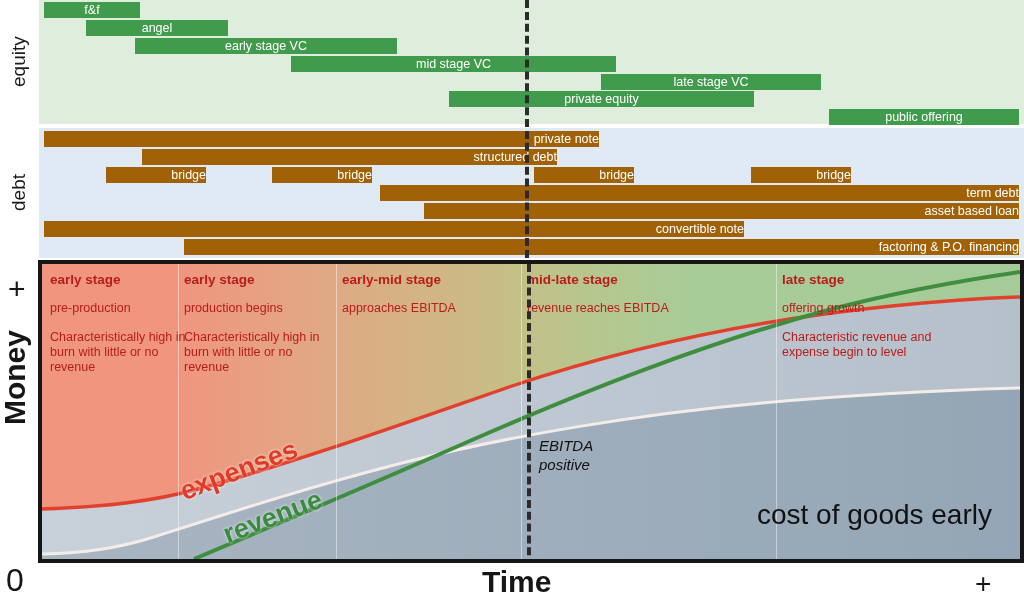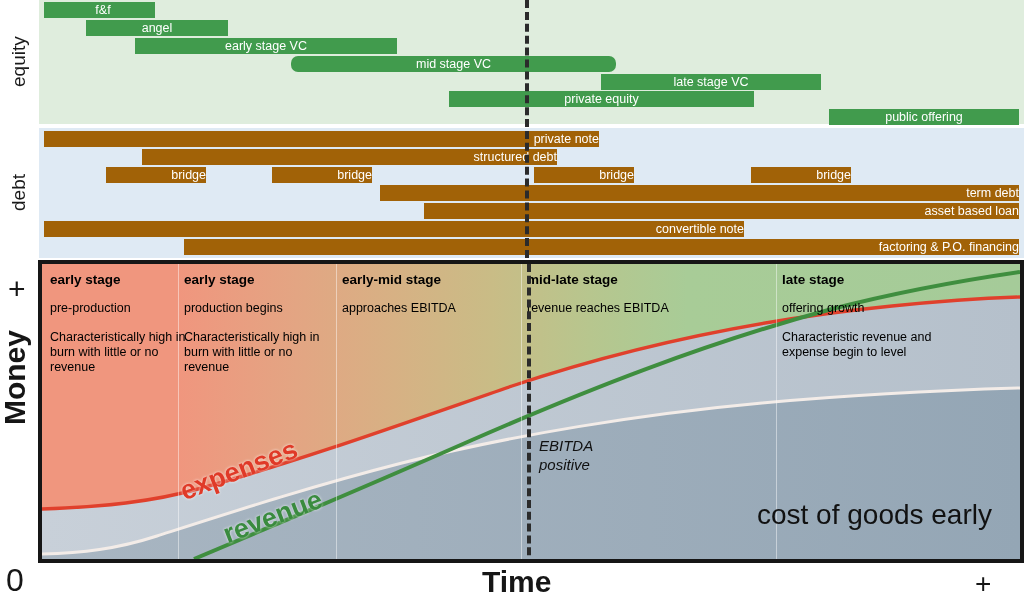--- a/index.html
+++ b/index.html
@@ -38,21 +38,21 @@
         background:linear-gradient(to right,
            #f0967e 0%, #f0967e 14%, #e3a583 26%,
            #d7b184 36%, #c9bc86 46%, #b7c68e 56%,
            #a8cc97 66%, #a5cb99 100%);}
   
   #sgna-area{position:absolute;left:0;top:0;width:100%;height:100%;}
 
   .col-div{position:absolute;top:0;width:1px;height:100%;
            background:rgba(255,255,255,0.45);}
 
-  .stage{position:absolute;top:8px;width:150px;color:#000000;}
+  .stage{position:absolute;top:8px;width:150px;color:#b91c1c;}
   .stage .title{font-size:13.5px;font-weight:bold;margin-bottom:14px;}
   .stage .sub{font-size:12.5px;margin-bottom:14px;line-height:15px;}
   .stage .desc{font-size:12.5px;line-height:15px;}
 
   #chart-dash{position:absolute;left:485px;top:0px;width:0;height:303px;
               border-left:4px dashed #2b2b2b;}
 
   #ebitda-note{position:absolute;left:497px;top:172px;font-size:15px;
                font-style:italic;color:#111;line-height:19px;}
 
@@ -78,24 +78,24 @@
   #plus-x{position:absolute;left:975px;top:568px;font-size:28px;color:#161616;}
 </style>
 </head>
 <body>
 
 <div id="root">
 
   <div class="panel" id="equity-panel"></div>
   <div class="axis-label" id="equity-axis-label">equity</div>
   <div id="equity-bars">
-      <div class="bar equity" style="left: 44px; top: 2px; width: 104px; padding-left: 7px;">f&amp;f</div>
+      <div class="bar equity" style="left: 44px; top: 2px; width: 96px;">f&amp;f</div>
       <div class="bar equity" style="left: 86px; top: 20px; width: 142px;">angel</div>
       <div class="bar equity" style="left: 135px; top: 38px; width: 262px;">early stage VC</div>
-      <div class="bar equity" style="left: 291px; top: 56px; width: 325px; border-radius: 7px;">mid stage VC</div>
+      <div class="bar equity" style="left: 291px; top: 56px; width: 325px;">mid stage VC</div>
       <div class="bar equity" style="left: 601px; top: 74px; width: 220px;">late stage VC</div>
       <div class="bar equity" style="left: 449px; top: 91px; width: 305px;">private equity</div>
       <div class="bar equity" style="left: 829px; top: 109px; width: 190px;">public offering</div>
     </div>
 
   <div class="panel" id="debt-panel"></div>
   <div class="axis-label" id="debt-axis-label">debt</div>
   <div id="debt-bars">
       <div class="bar debt" style="left: 44px; top: 131px; width: 555px;">private note</div>
       <div class="bar debt" style="left: 142px; top: 149px; width: 415px;">structured debt</div>

